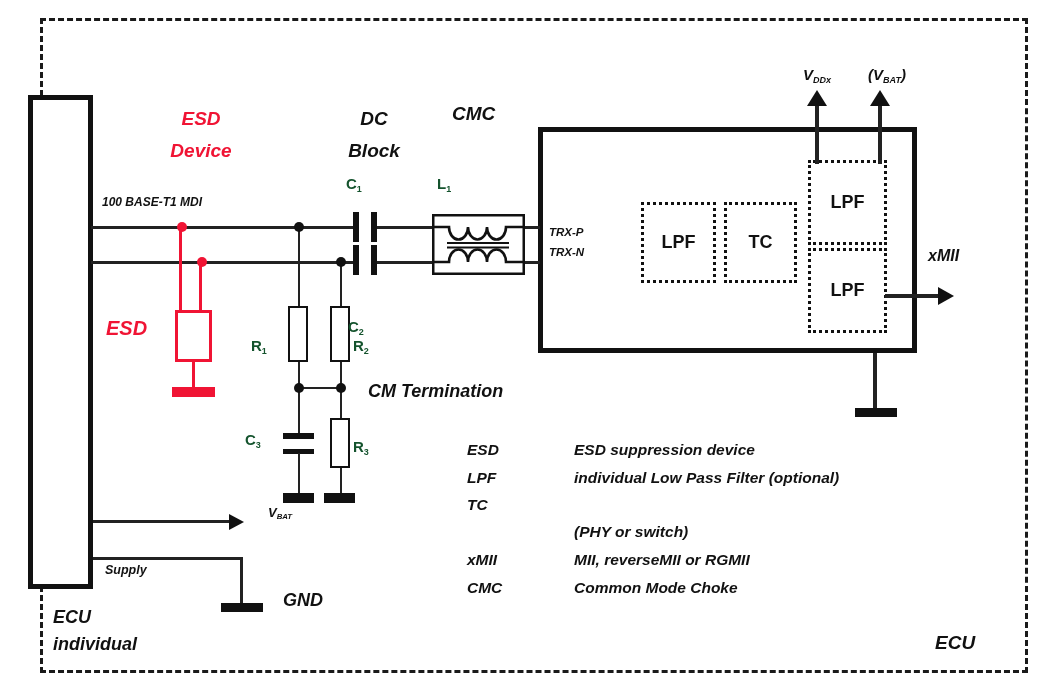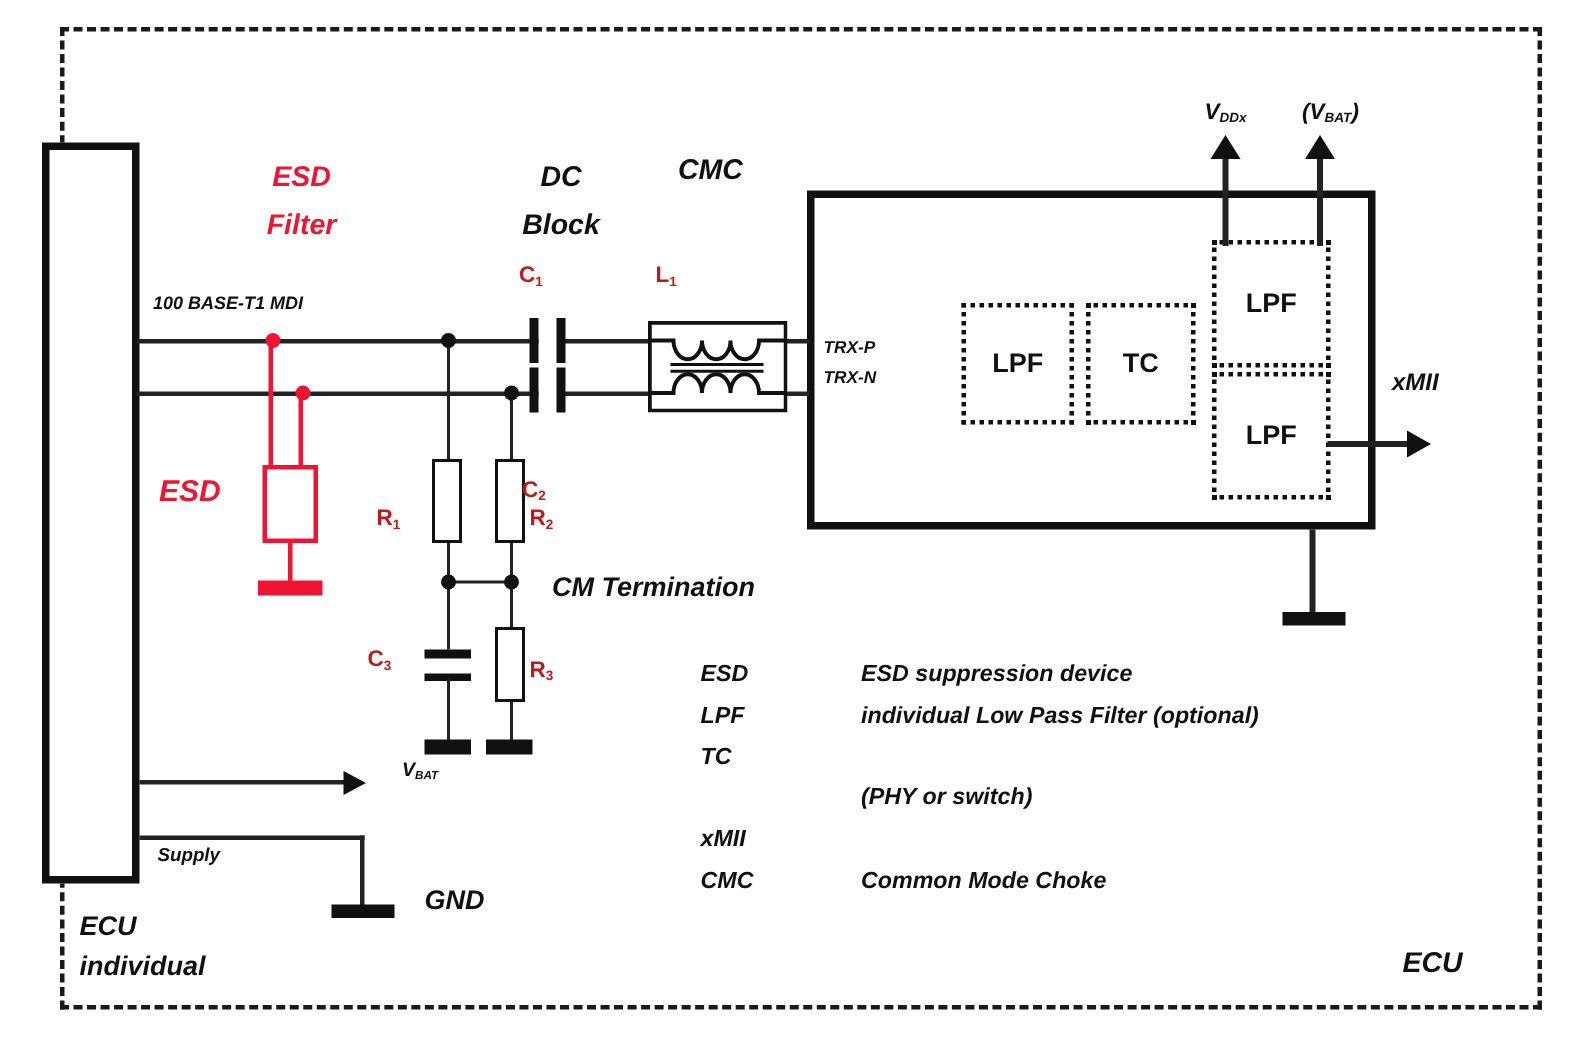--- a/index.html
+++ b/index.html
@@ -15,21 +15,21 @@
   .res{position:absolute;background:#fff;border:2.5px solid #111;box-sizing:border-box;}
   .dotted{position:absolute;border:3.5px dotted #111;background:#fff;box-sizing:border-box;
           display:flex;align-items:center;justify-content:center;
           font-weight:bold;font-size:18px;color:#111;}
   
   .rv{position:absolute;background:#f01434;width:3px;}
   .rblk{position:absolute;background:#f01434;}
   .rdot{position:absolute;width:10px;height:10px;border-radius:50%;background:#f01434;}
   
   .lbl{position:absolute;font-weight:bold;font-style:italic;white-space:nowrap;color:#111;}
-  .ref{position:absolute;font-weight:bold;font-size:15px;white-space:nowrap;color:#b91c1c;}
+  .ref{position:absolute;font-weight:bold;font-size:15px;white-space:nowrap;color:#14532d;}
   .red{color:#f01434;}
   sub{font-size:0.6em;vertical-align:-0.28em;letter-spacing:0;}
   
   .arr-up{position:absolute;width:0;height:0;border-left:10px solid transparent;
           border-right:10px solid transparent;border-bottom:16px solid #111;}
   .arr-right{position:absolute;width:0;height:0;border-top:9px solid transparent;
           border-bottom:9px solid transparent;border-left:16px solid #111;}
   .arr-right-sm{position:absolute;width:0;height:0;border-top:8px solid transparent;
           border-bottom:8px solid transparent;border-left:15px solid #111;}
   .ctr{text-align:center;}
@@ -126,21 +126,21 @@
 
   <div class="lbl ctr" style="left:782px;top:66px;width:70px;font-size:15px;z-index:7;">
     <span>V</span><sub>DDx</sub>
   </div>
   <div class="lbl ctr" style="left:849px;top:66px;width:76px;font-size:15px;z-index:7;">
     <span>(</span><span>V</span><sub>BAT</sub><span>)</span>
   </div>
 
   <div class="lbl ctr red" style="left:155px;top:103px;width:92px;font-size:19px;line-height:32px;z-index:7;">
     <span style="display:block">ESD</span>
-    <span style="display:block">Filter</span>
+    <span style="display:block">Device</span>
   </div>
   <div class="lbl ctr" style="left:331px;top:103px;width:86px;font-size:19px;line-height:32px;z-index:7;">
     <span style="display:block">DC</span>
     <span style="display:block">Block</span>
   </div>
   <div class="lbl" style="left:452px;top:103px;font-size:19px;z-index:7;">CMC</div>
 
   <div class="lbl" style="left:102px;top:195px;font-size:12px;font-weight:600;z-index:7;">100 BASE-T1 MDI</div>
 
   <div class="ref" style="left:346px;top:175px;z-index:7;">
@@ -187,16 +187,17 @@
   </div>
   <div class="lbl" style="left:935px;top:632px;font-size:19px;z-index:7;">ECU</div>
 
   <div class="lbl" style="left:467px;top:441px;font-size:15.5px;z-index:7;">ESD</div>
   <div class="lbl" style="left:574px;top:441px;font-size:15.5px;z-index:7;">ESD suppression device</div>
   <div class="lbl" style="left:467px;top:469px;font-size:15.5px;z-index:7;">LPF</div>
   <div class="lbl" style="left:574px;top:469px;font-size:15.5px;z-index:7;">individual Low Pass Filter (optional)</div>
   <div class="lbl" style="left:467px;top:496px;font-size:15.5px;z-index:7;">TC</div>
   <div class="lbl" style="left:574px;top:523px;font-size:15.5px;z-index:7;">(PHY or switch)</div>
   <div class="lbl" style="left:467px;top:551px;font-size:15.5px;z-index:7;">xMII</div>
+  <div class="lbl" style="left:574px;top:551px;font-size:15.5px;z-index:7;">MII, reverseMII or RGMII</div>
   <div class="lbl" style="left:467px;top:579px;font-size:15.5px;z-index:7;">CMC</div>
   <div class="lbl" style="left:574px;top:579px;font-size:15.5px;z-index:7;">Common Mode Choke</div>
 
 </div>
 
 </body></html>

